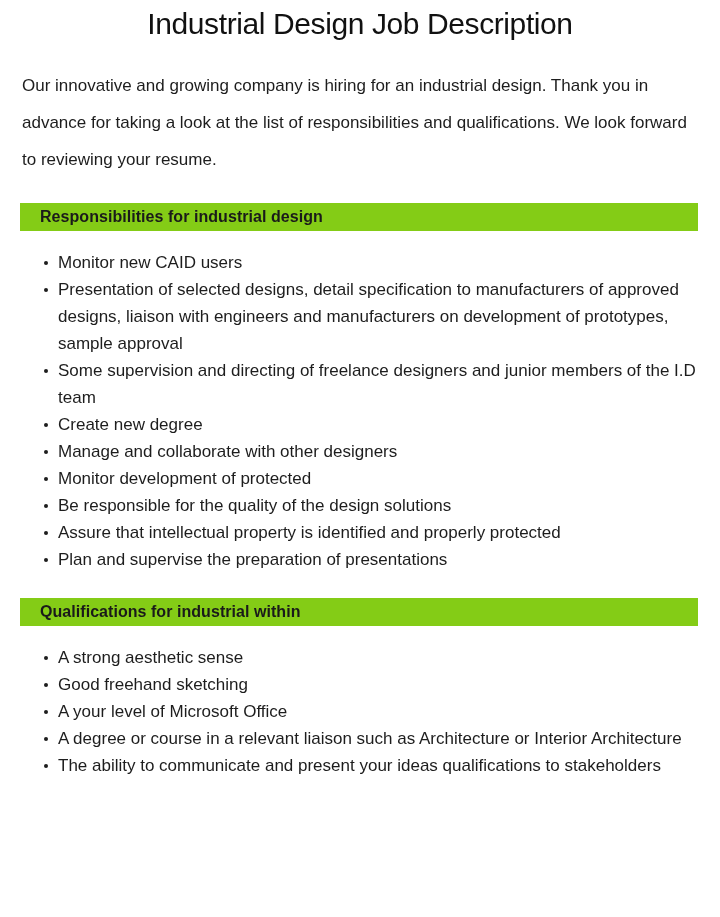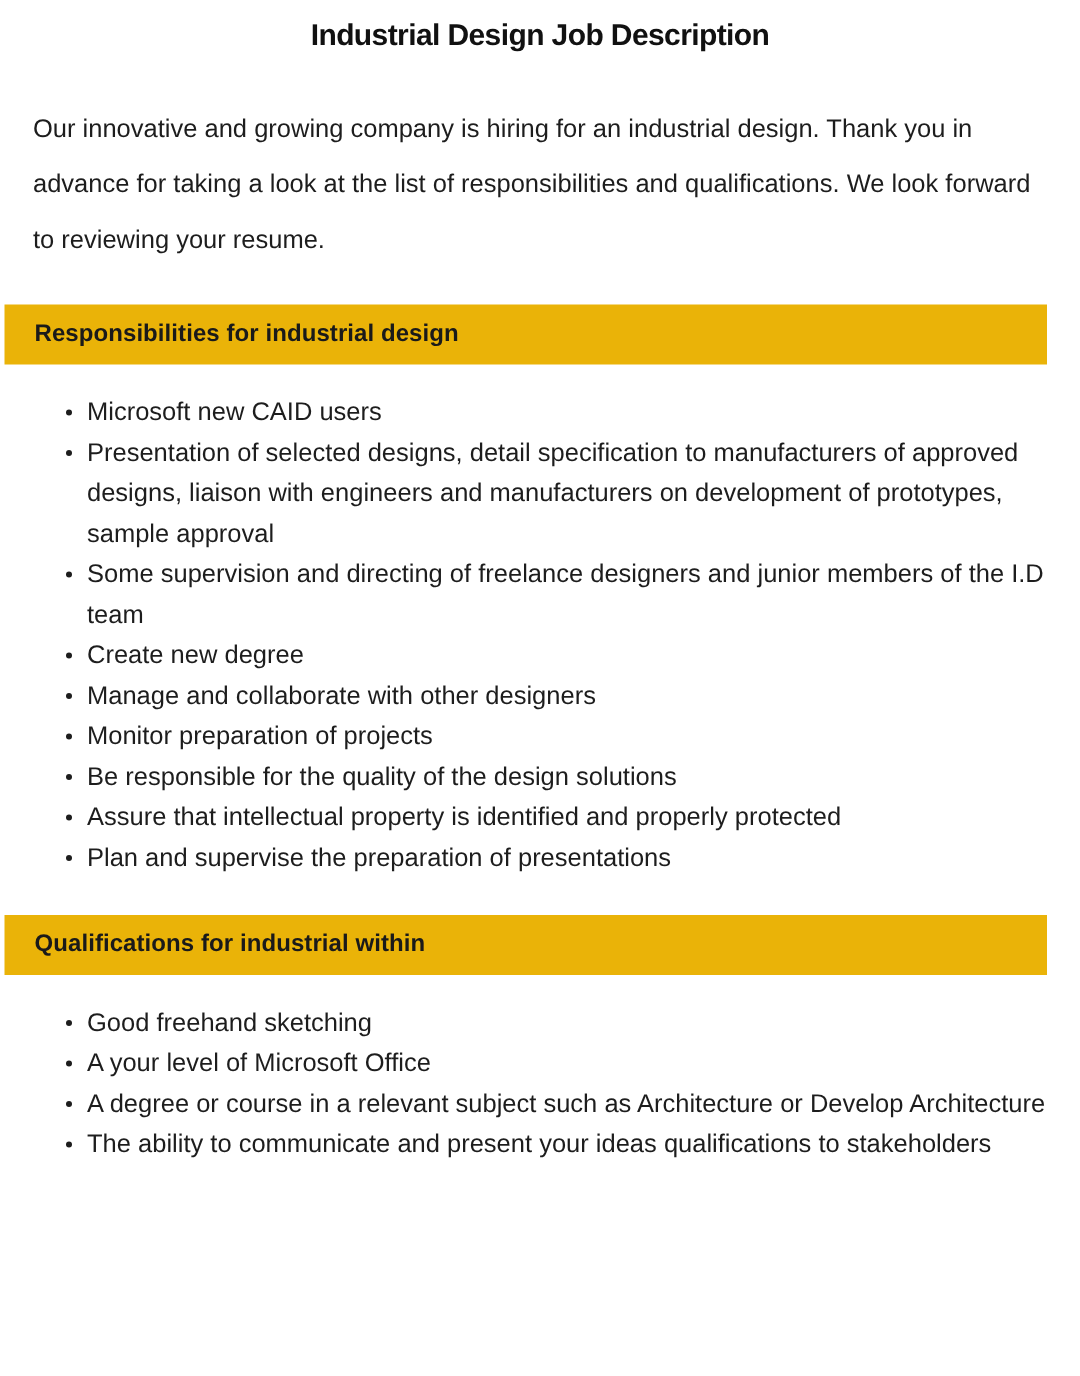--- a/index.html
+++ b/index.html
@@ -18,44 +18,44 @@
   .page {
     width: 720px;
     box-sizing: border-box;
     padding: 0;
     position: relative;
     overflow: hidden;
   }
   .doc-title {
     margin: 0;
     padding: 5px 20px 0 20px;
-    font-size: 20px;
+    font-size: 30px;
     line-height: 38px;
-    font-weight: 700;
+    font-weight: 400;
     letter-spacing: -0.4px;
     text-align: center;
     color: #111111;
   }
   .intro {
     margin: 0;
     padding: 24px 22px 0 22px;
     font-size: 17px;
     line-height: 37px;
     font-weight: 400;
     color: #1d1d1d;
     text-align: left;
   }
   .section {
     margin: 0;
     padding: 0;
   }
   .section-header {
-    margin: 25px 22px 0 3px;
-    background: #eab308;
-    height: 40px;
+    margin: 25px 22px 0 20px;
+    background: #84cc16;
+    height: 28px;
     display: flex;
     align-items: center;
     padding: 0 0 0 20px;
     box-sizing: border-box;
   }
   .section-header-text {
     font-size: 16px;
     line-height: 20px;
     font-weight: 600;
     color: #1a1a1a;
@@ -96,39 +96,40 @@
 
   <h1 class="doc-title">Industrial Design Job Description</h1>
 
   <p class="intro">Our innovative and growing company is hiring for an industrial design. Thank you in advance for taking a look at the list of responsibilities and qualifications. We look forward to reviewing your resume.</p>
 
   <div class="section">
     <div class="section-header">
       <span class="section-header-text">Responsibilities for industrial design</span>
     </div>
     <ul class="bullet-list">
-      <li>Microsoft new CAID users</li>
+      <li>Monitor new CAID users</li>
       <li>Presentation of selected designs, detail specification to manufacturers of approved designs, liaison with engineers and manufacturers on development of prototypes, sample approval</li>
       <li>Some supervision and directing of freelance designers and junior members of the I.D team</li>
       <li>Create new degree</li>
       <li>Manage and collaborate with other designers</li>
-      <li>Monitor preparation of projects</li>
+      <li>Monitor development of protected</li>
       <li>Be responsible for the quality of the design solutions</li>
       <li>Assure that intellectual property is identified and properly protected</li>
       <li>Plan and supervise the preparation of presentations</li>
     </ul>
   </div>
 
   <div class="section">
     <div class="section-header">
       <span class="section-header-text">Qualifications for industrial within</span>
     </div>
     <ul class="bullet-list">
+      <li>A strong aesthetic sense</li>
       <li>Good freehand sketching</li>
       <li>A your level of Microsoft Office</li>
-      <li>A degree or course in a relevant subject such as Architecture or Develop Architecture</li>
+      <li>A degree or course in a relevant liaison such as Architecture or Interior Architecture</li>
       <li>The ability to communicate and present your ideas qualifications to stakeholders</li>
     </ul>
   </div>
 
   <div class="spacer-bottom"></div>
 
 </div>
 
 </body></html>

